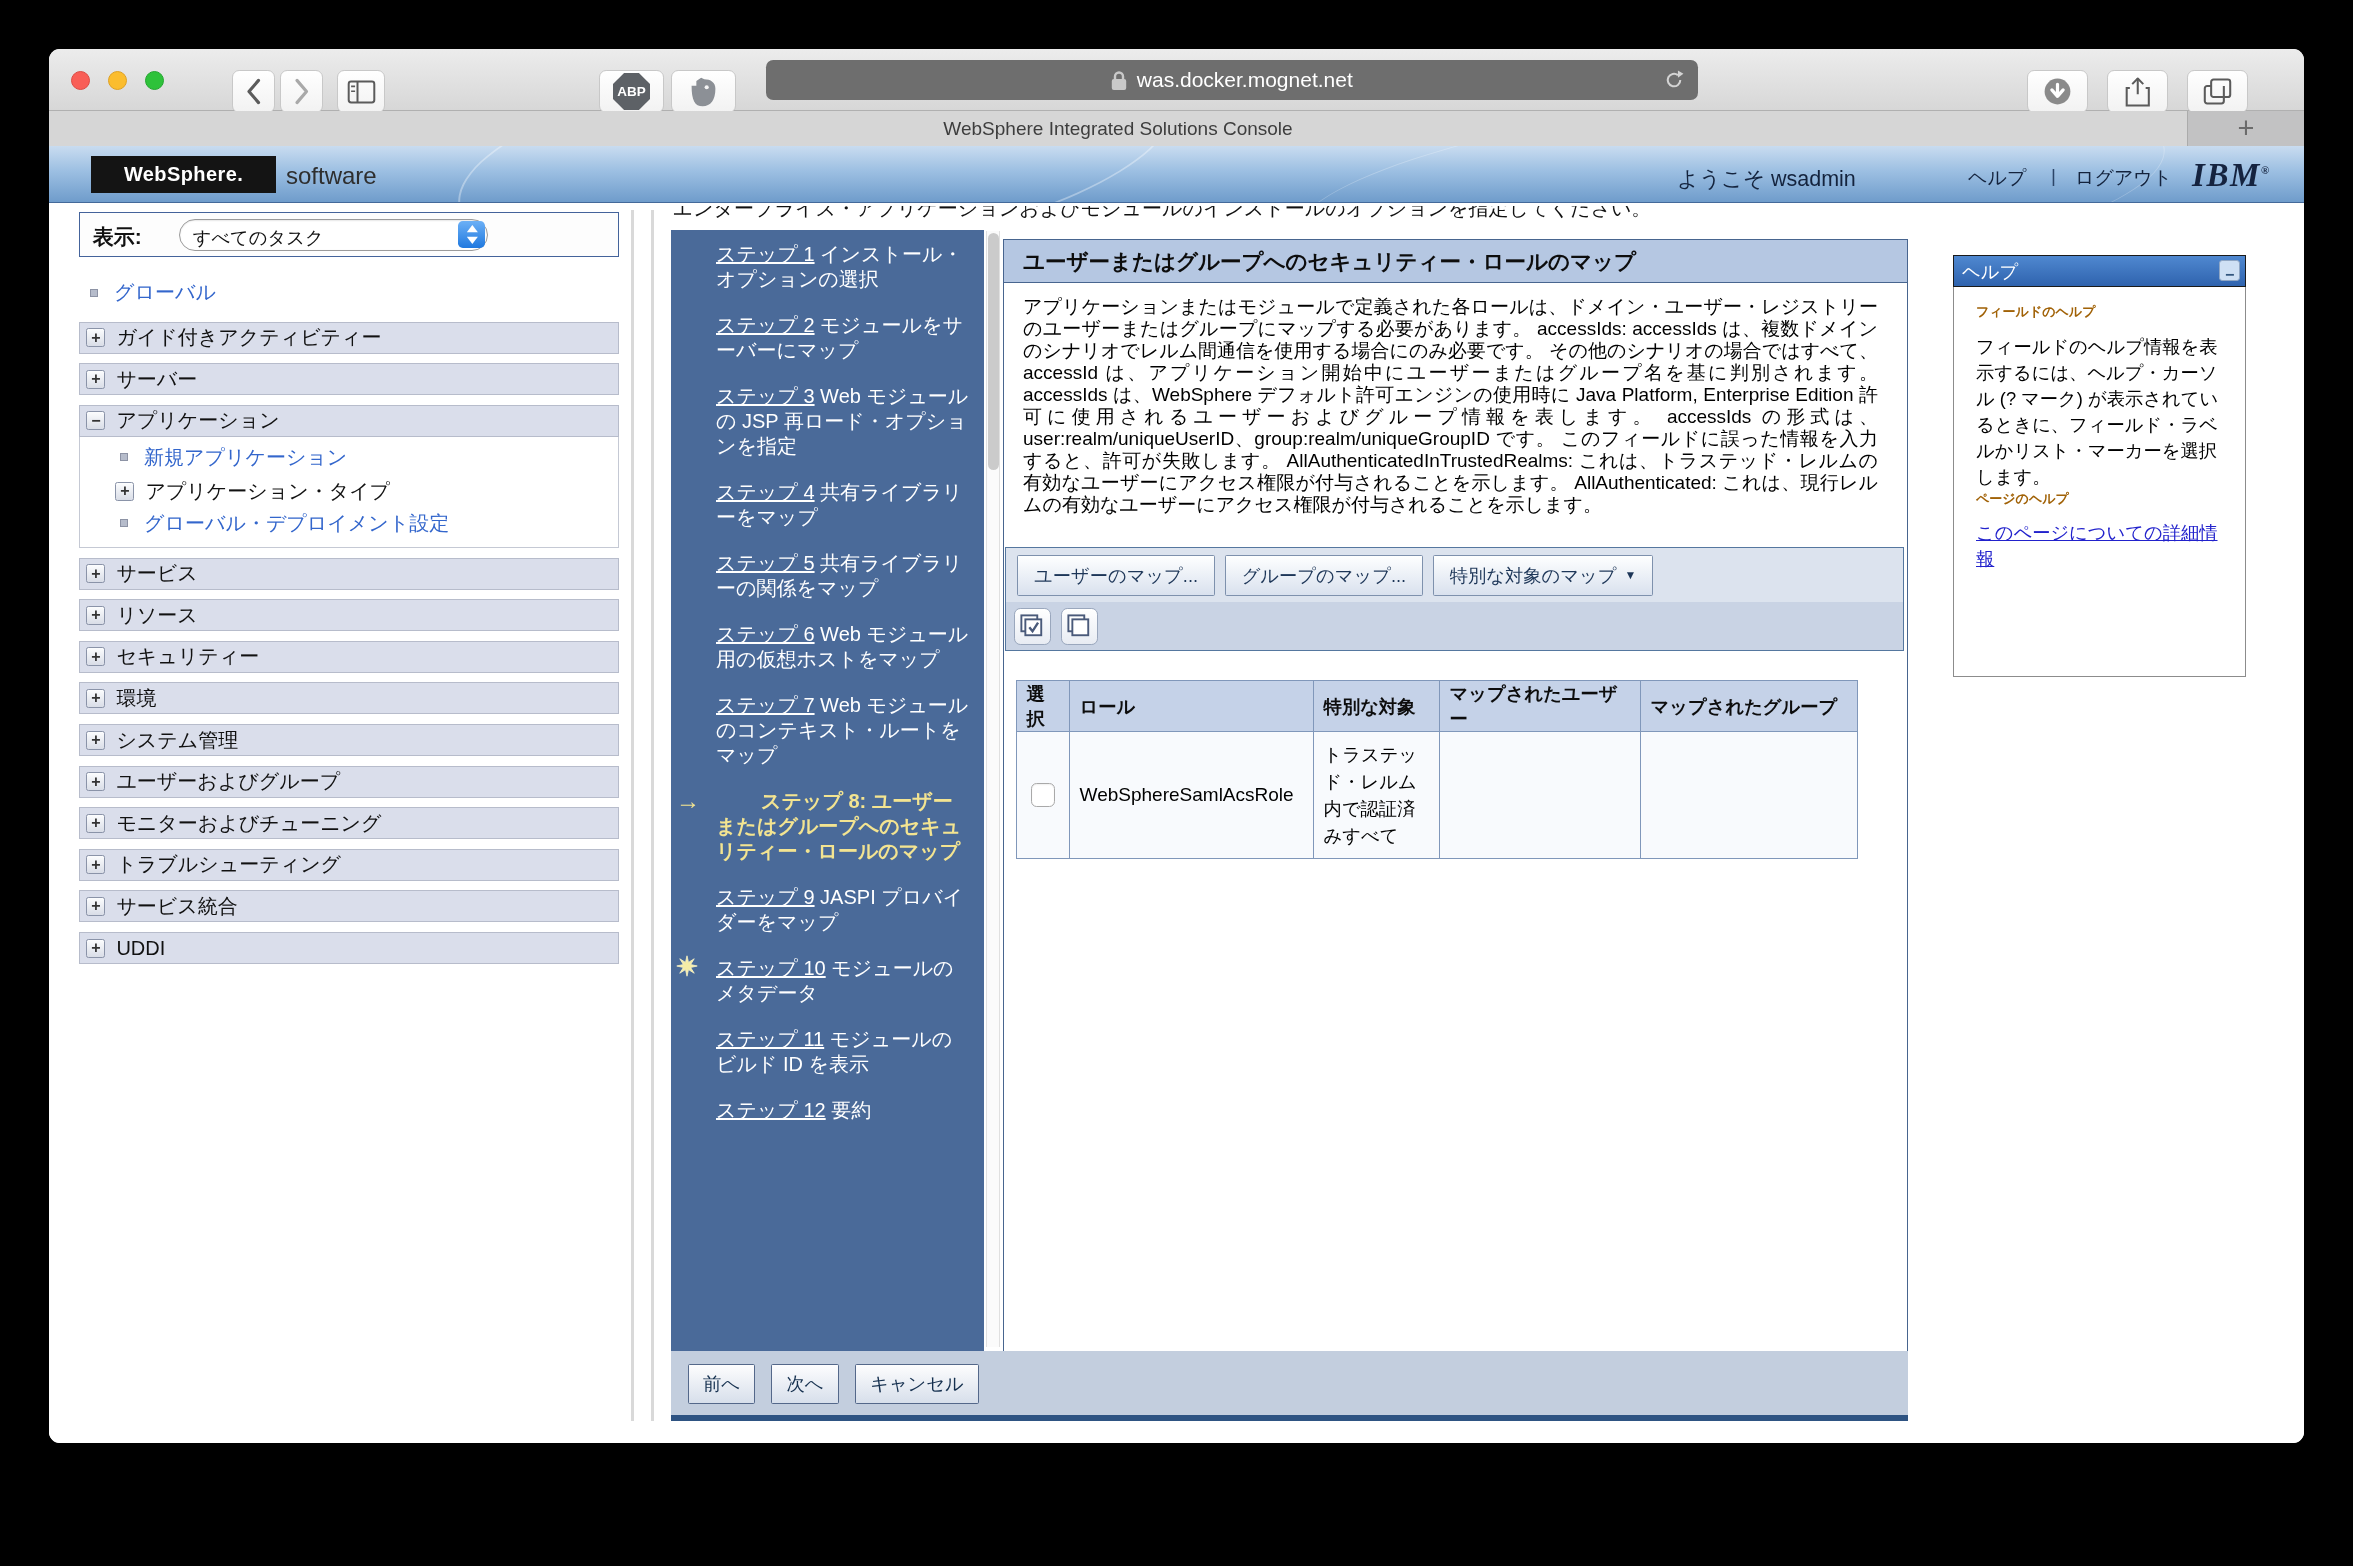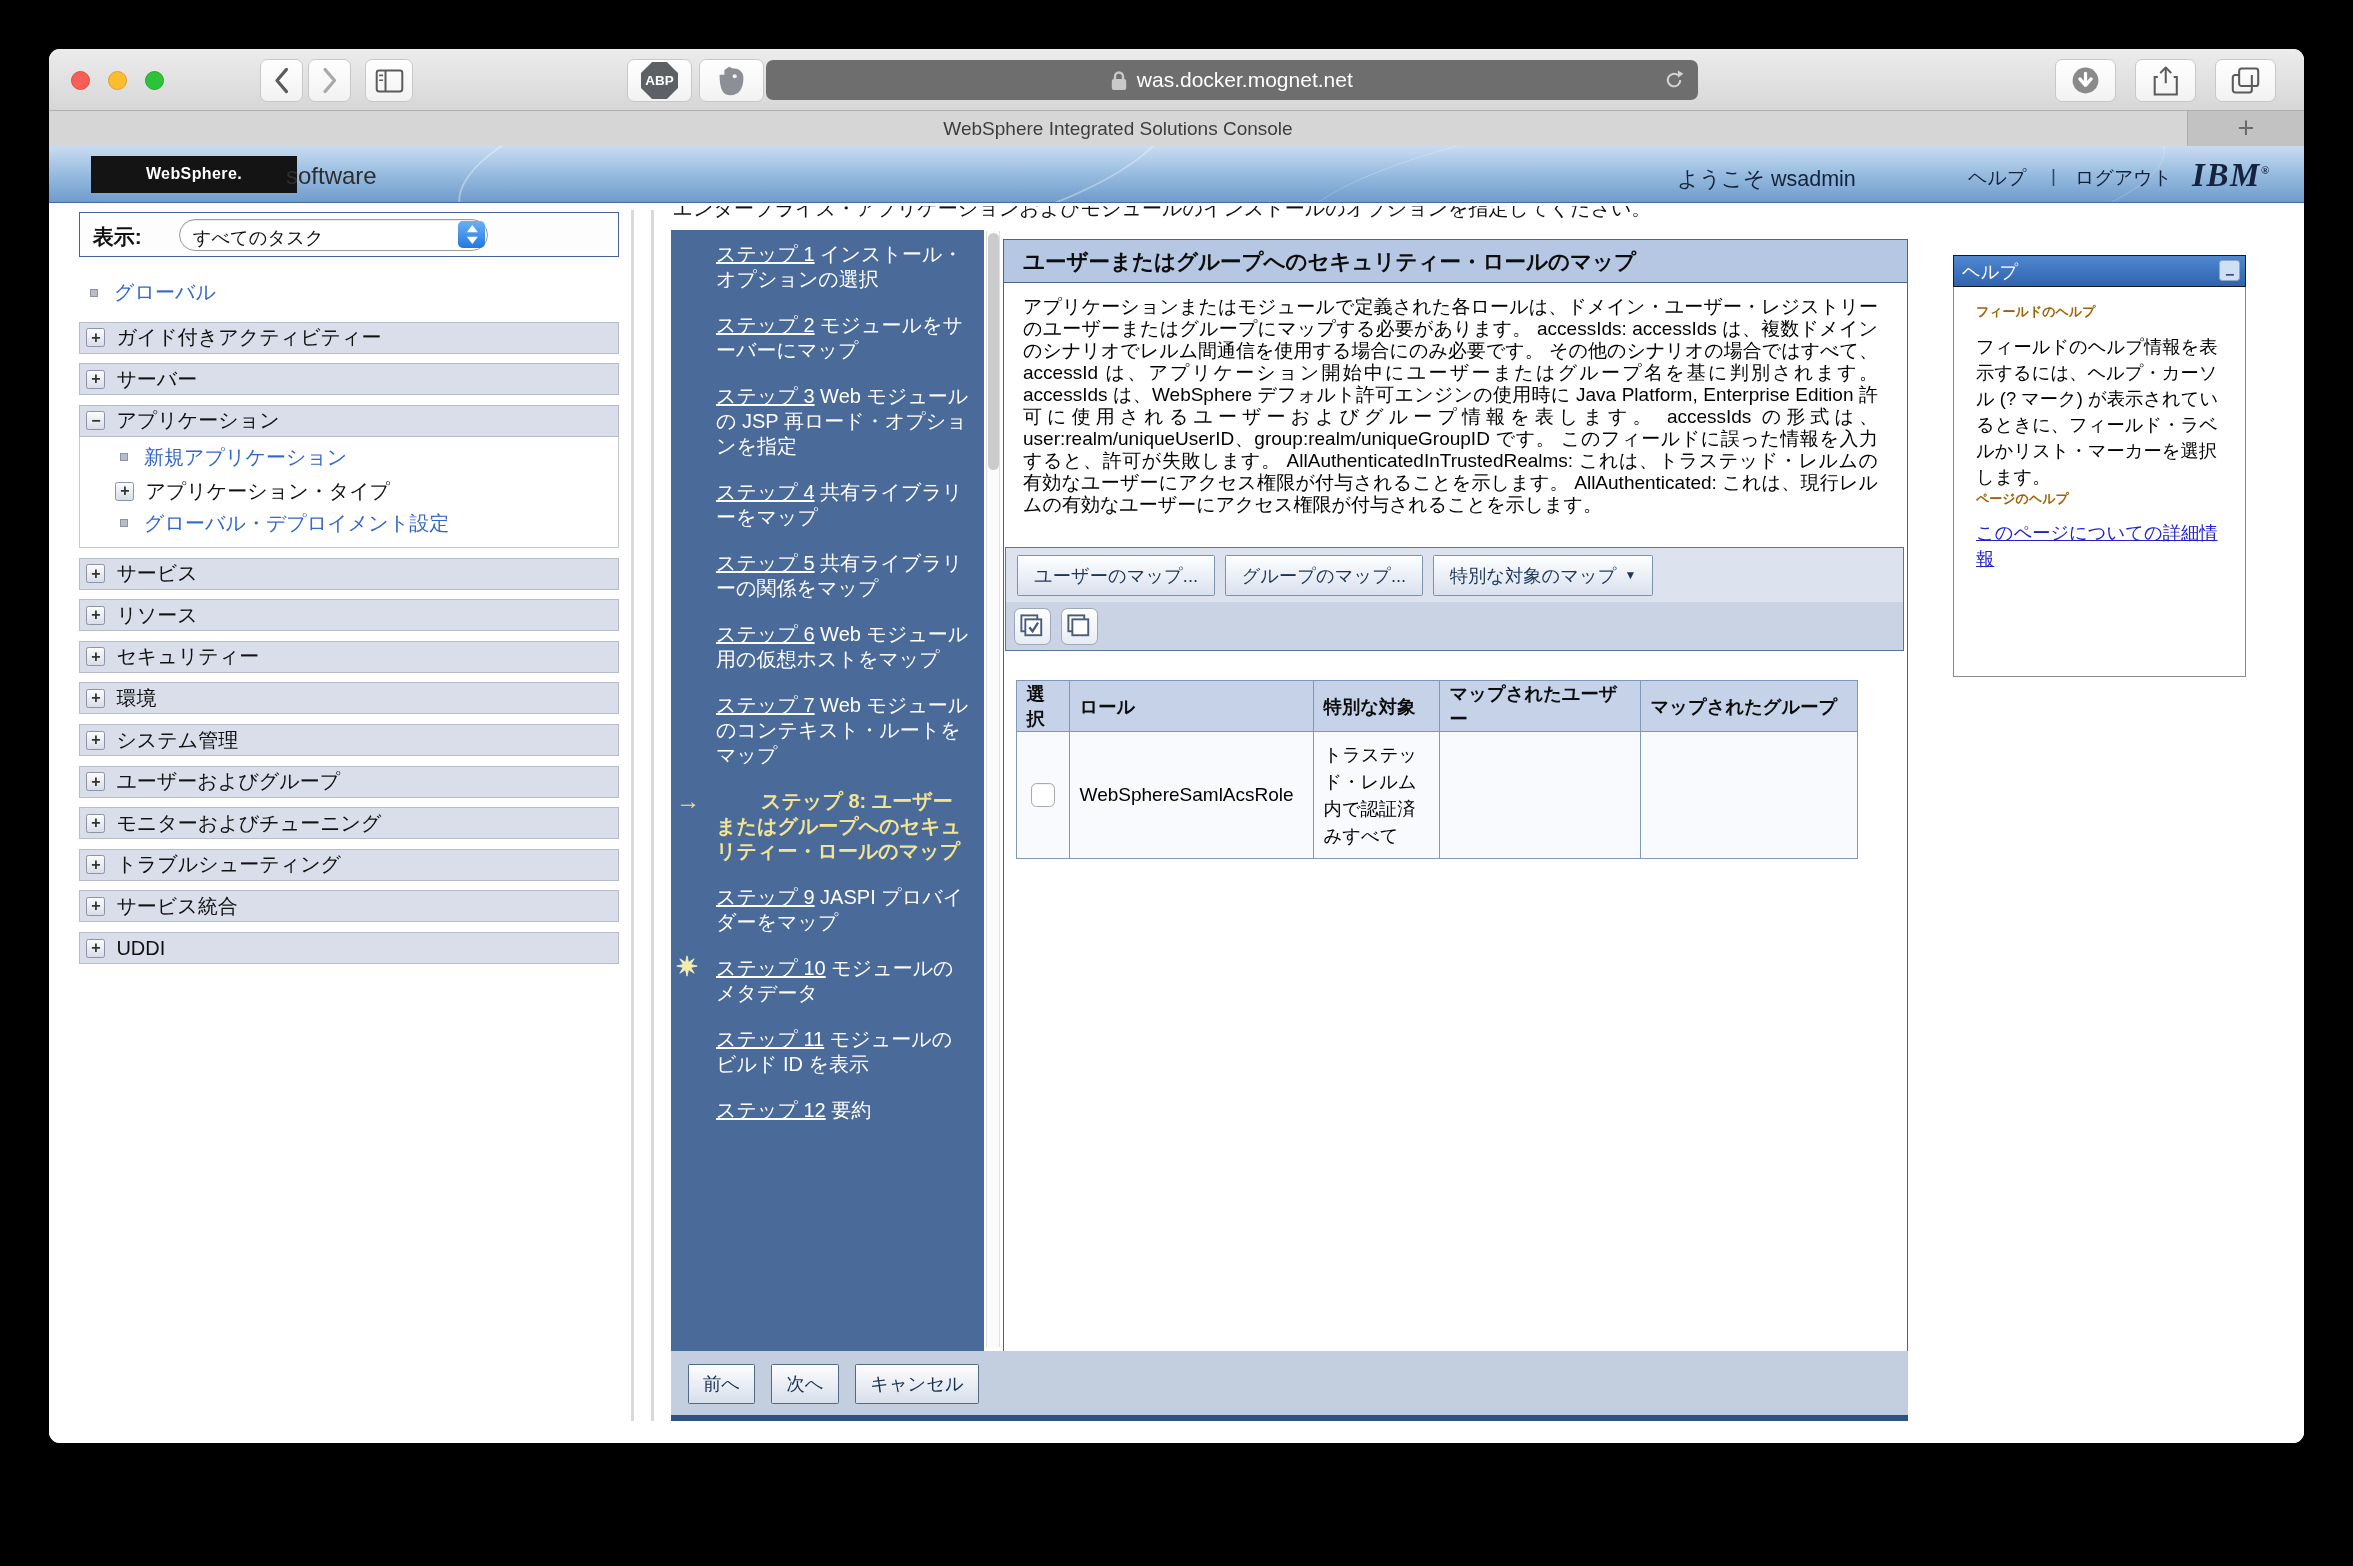--- a/index.html
+++ b/index.html
@@ -7,22 +7,22 @@
 
   
   #window { position:absolute; left:49px; top:49px; width:2255px; height:1394px;
             background:#fff; border-radius:11px; overflow:hidden;
             box-shadow:0 16px 48px rgba(0,0,0,.6); }
 
   
   .titlebar { position:absolute; left:0; top:0; width:100%; height:62px;
               background:linear-gradient(#ececec,#d7d7d7); border-bottom:0.8px solid #b0b0b0; }
   .tl-dot { position:absolute; top:22px; width:19px; height:19px; border-radius:50%; }
-  .tb-btn { position:absolute; top:10px; height:43px; background:linear-gradient(#ffffff,#f2f2f2);
-            border:0.8px solid #c8c8c8; border-radius:7.2px; display:flex; align-items:center; justify-content:center;margin-left:28px; }
+  .tb-btn { position:absolute; top:21px; height:43px; background:linear-gradient(#ffffff,#f2f2f2);
+            border:0.8px solid #c8c8c8; border-radius:7.2px; display:flex; align-items:center; justify-content:center; }
   .urlfield { position:absolute; left:717px; top:11px; width:932px; height:40px; background:#6e6e6e;
               border-radius:7.2px; display:flex; align-items:center; justify-content:center; gap:9.6px;
               color:#fff; font-size:21px; }
   .reload { position:absolute; right:12.7px; top:8.8px; }
 
   
   .tabbar { position:absolute; left:0; top:62px; width:100%; height:35px; background:#cdcdce;
             border-bottom:0.8px solid #a2a2a2; }
   .tab-active { position:absolute; left:0; top:0; width:2138px; height:35px; background:#d6d6d6;
                 display:flex; align-items:center; justify-content:center; color:#3d3d3d; font-size:19px; }
@@ -31,22 +31,22 @@
               color:#6b6b6b; font-size:29px; font-weight:400; }
 
   
   .banner { position:absolute; left:0; top:97px; width:100%; height:57px;
             background:linear-gradient(#c9dcf0 0%, #9cbfe2 45%, #6f9ccb 100%);
             border-bottom:1.6px solid #44699a; overflow:hidden; }
   .banner::before { content:""; position:absolute; left:18%; top:-96px; width:717px; height:207px;
             border-radius:50%; border:2.4px solid rgba(255,255,255,.35); transform:rotate(-8deg); }
   .banner::after { content:""; position:absolute; left:55%; top:-48px; width:876px; height:191px;
             border-radius:50%; border:1.6px solid rgba(255,255,255,.25); transform:rotate(-6deg); }
-  .ws-logobox { position:absolute; left:42px; top:9.6px; width:206px; height:37px; background:#141414;
-            color:#fff; font-size:16px; font-weight:bold; display:flex; align-items:center;
+  .ws-logobox { position:absolute; left:42px; top:9.6px; width:185px; height:37px; background:#141414;
+            color:#fff; font-size:20px; font-weight:bold; display:flex; align-items:center;
             justify-content:center; letter-spacing:0.4px; z-index:2; }
   .ws-soft { position:absolute; left:237px; top:16px; font-size:24px; color:#2e2e2e; z-index:2; }
   .banner-right { position:absolute; top:0; left:0; width:100%; height:100%; z-index:2; }
   .welcome-txt { position:absolute; left:1628px; top:17.5px; font-size:21.5px; color:#14233d; }
   .banner-link { position:absolute; top:19px; font-size:19px; color:#14233d; cursor:pointer; }
   .ibm-logo { position:absolute; left:2143px; top:11px; font-family:"Liberation Serif","DejaVu Serif",serif;
               font-weight:bold; font-style:italic; font-size:33px; color:#15233f; letter-spacing:1.6px; }
   .ibm-logo sup { font-size:11px; font-style:normal; }
 
   

